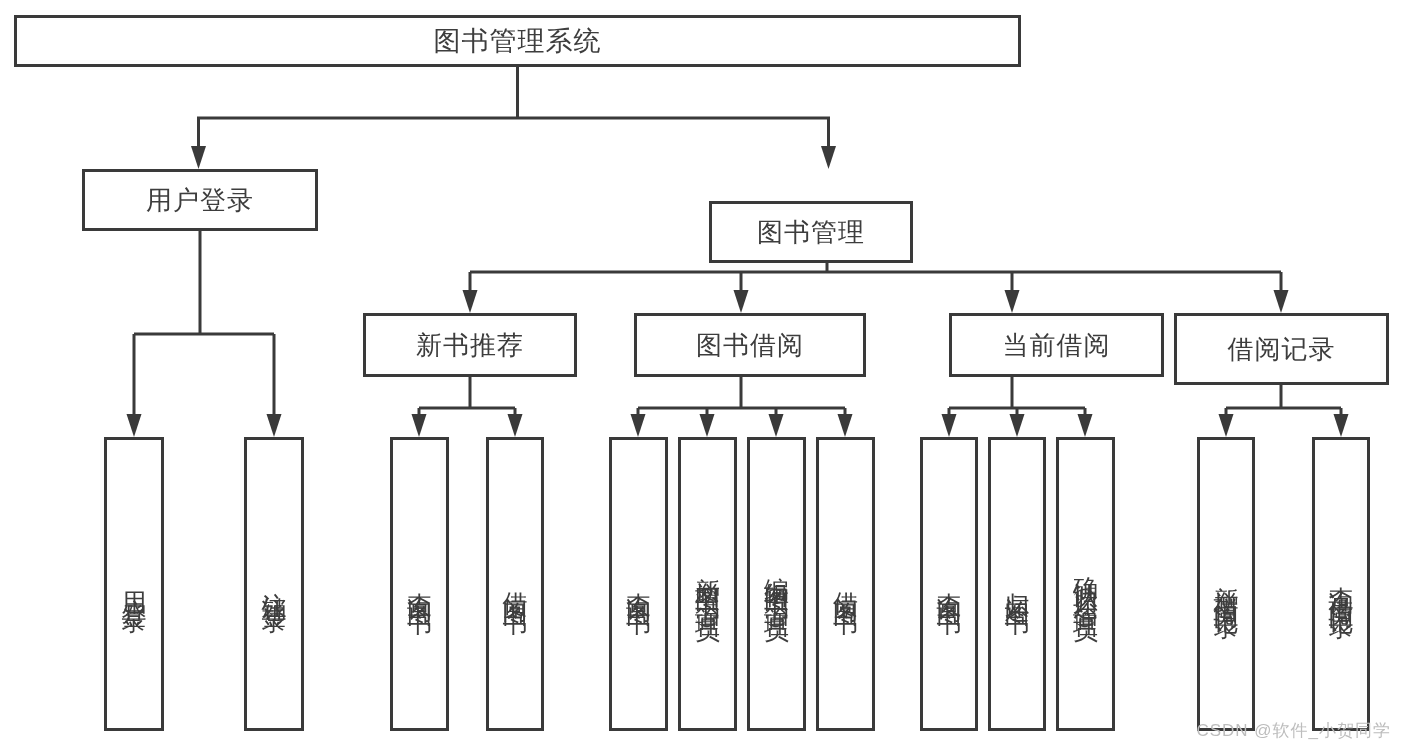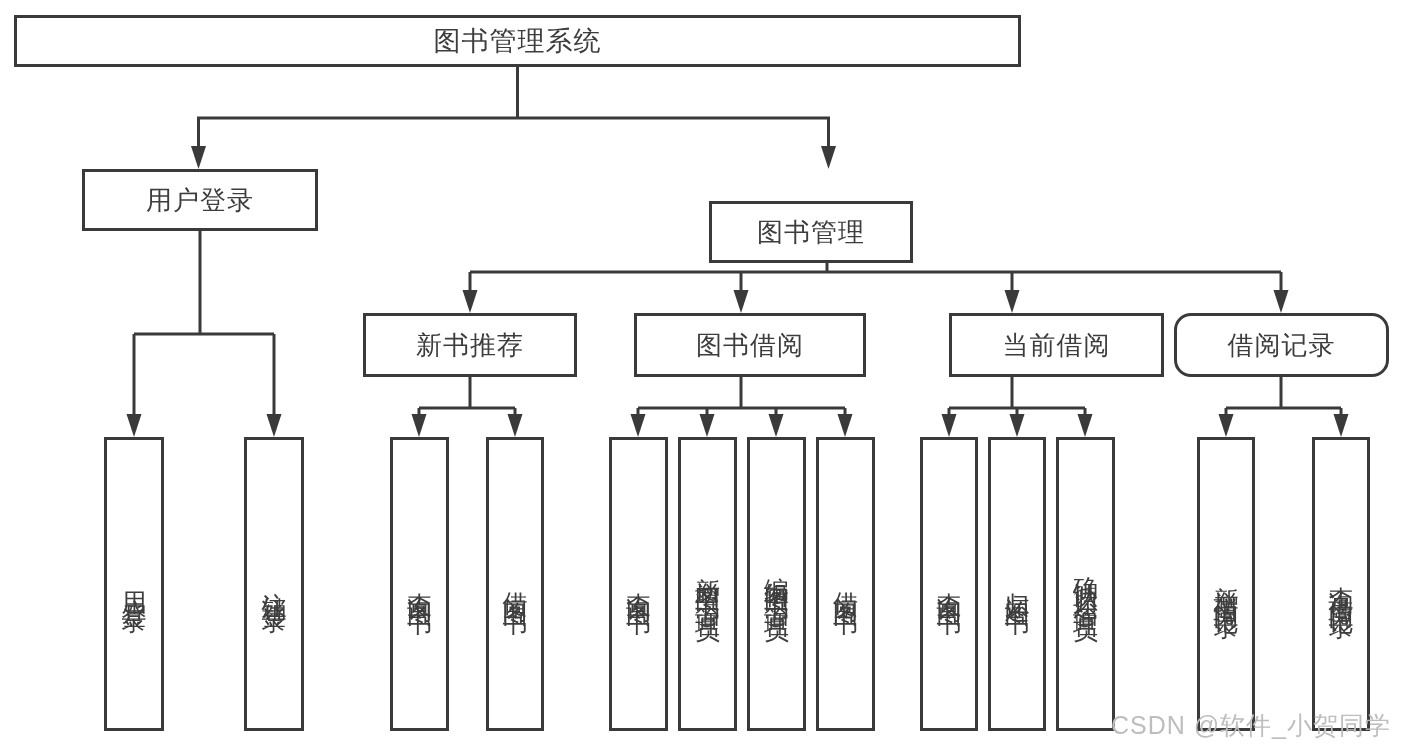--- a/index.html
+++ b/index.html
@@ -17,21 +17,21 @@
   }
   .h-label{font-size:26px;letter-spacing:1px;white-space:nowrap;}
   .root-label{font-size:27px;letter-spacing:1px;white-space:nowrap;}
   .v-node span{
     writing-mode:vertical-lr;
     font-size:25px;letter-spacing:6px;line-height:1;
     white-space:nowrap;
   }
   .watermark{
     position:absolute;right:14px;bottom:5px;
-    font-size:25px;color:#bdbdbd;letter-spacing:1px;white-space:nowrap;text-align:center;
+    font-size:17px;color:#bdbdbd;letter-spacing:1px;white-space:nowrap;text-align:center;
   }
   .ln{stroke:#3a3a3a;stroke-width:3;fill:none;}
   .arr{fill:#3a3a3a;stroke:none;}
 </style>
 </head>
 <body>
 
 <div id="stage">
 
   <svg class="connectors" width="1405" height="747" viewBox="0 0 1405 747">
@@ -97,21 +97,21 @@
 
   <div class="node" style="left:363px;top:313px;width:214px;height:64px;">
     <span class="h-label">新书推荐</span>
   </div>
   <div class="node" style="left:634px;top:313px;width:232px;height:64px;">
     <span class="h-label">图书借阅</span>
   </div>
   <div class="node" style="left:905px;top:313px;width:215px;height:64px;margin-left:44px;">
     <span class="h-label">当前借阅</span>
   </div>
-  <div class="node" style="left:1174px;top:313px;width:215px;height:64px;border-radius:17px;">
+  <div class="node" style="left:1174px;top:313px;width:215px;height:72px;">
     <span class="h-label">借阅记录</span>
   </div>
 
   <div class="node v-node" style="left:104px;top:437px;width:60px;height:294px;">
     <span>用户登录</span>
   </div>
   <div class="node v-node" style="left:244px;top:437px;width:60px;height:294px;">
     <span>注销登录</span>
   </div>
 

